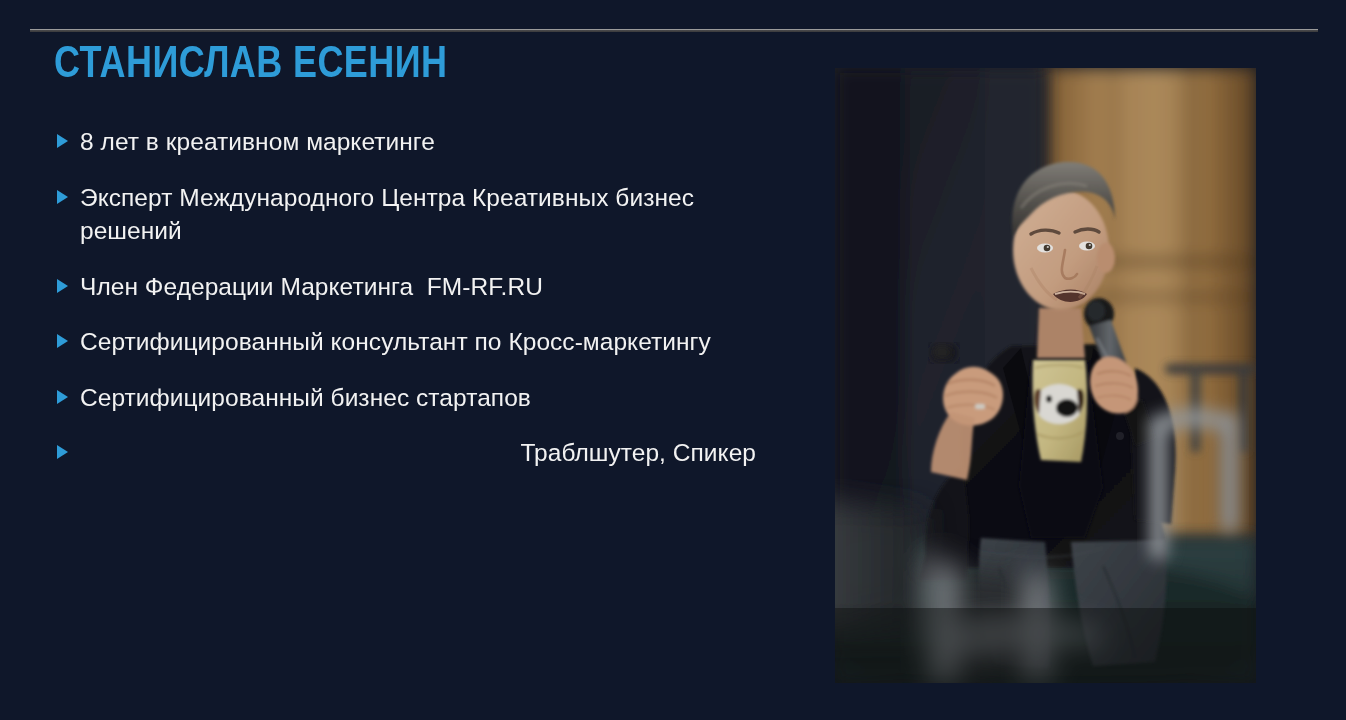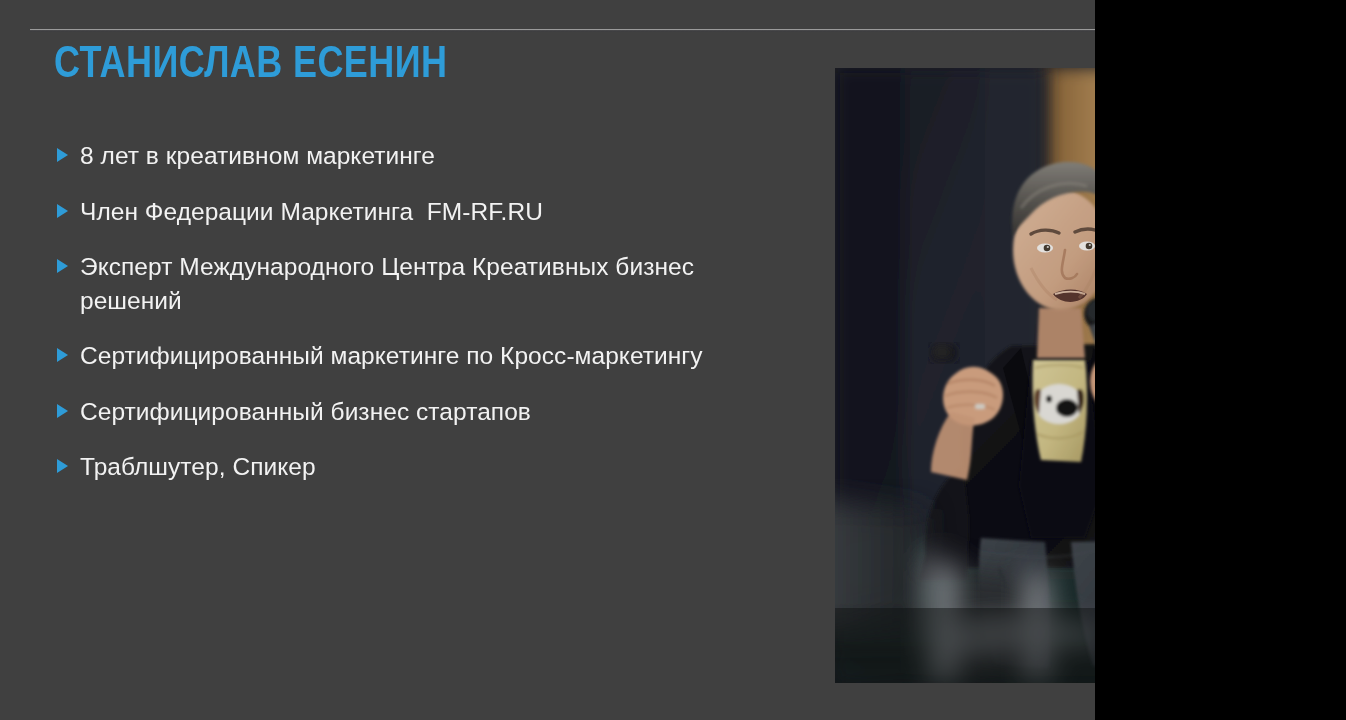--- a/index.html
+++ b/index.html
@@ -7,23 +7,23 @@
     margin: 0;
     padding: 0;
     background: #000;
   }
   body {
     font-family: "Liberation Sans", sans-serif;
   }
 
   .slide {
     position: relative;
-    width: 1095px;
+    width: 1346px;
     height: 720px;
-    background: #404040;
+    background: #0f172a;
     overflow: hidden;
   }
 
   
   .top-rule {
     position: absolute;
     left: 30px;
     top: 29px;
     width: 1288px;
     height: 3px;
@@ -43,29 +43,29 @@
     line-height: 1.05;
     transform: scaleX(0.80);
     transform-origin: left top;
     white-space: nowrap;
   }
 
   
   .bullets {
     position: absolute;
     left: 56px;
-    top: 139px;
+    top: 125px;
     width: 700px;
   }
   .bullet-row {
     display: flex;
     align-items: flex-start;
     margin-bottom: 22px;
   }
-  .bullet-row:last-child { margin-bottom: 0; }
+  .bullet-row:last-child { margin-bottom: 0; text-align: right; }
 
   .bullet-marker {
     flex: 0 0 auto;
     width: 24px;
     padding-top: 8px;
     line-height: 0;
   }
   .bullet-marker svg { display: block; }
 
   .bullet-text {
@@ -110,40 +110,40 @@
       </span>
       <span class="bullet-text"><span>8 лет в креативном маркетинге</span><span class="muted"></span></span>
     </div>
 
     <div class="bullet-row">
       <span class="bullet-marker">
         <svg width="14" height="16" viewBox="0 0 14 16">
             <polygon points="1,1 12,8 1,15" fill="#2e9cd8"></polygon>
           </svg>
       </span>
+      <span class="bullet-text"><span>Эксперт Международного Центра Креативных бизнес решений</span><span class="muted"></span></span>
+    </div>
+
+    <div class="bullet-row">
+      <span class="bullet-marker">
+        <svg width="14" height="16" viewBox="0 0 14 16">
+            <polygon points="1,1 12,8 1,15" fill="#2e9cd8"></polygon>
+          </svg>
+      </span>
       <span class="bullet-text"><span>Член Федерации Маркетинга  FM-RF.RU</span><span class="muted"></span></span>
     </div>
 
-    <div class="bullet-row">
-      <span class="bullet-marker">
-        <svg width="14" height="16" viewBox="0 0 14 16">
-            <polygon points="1,1 12,8 1,15" fill="#2e9cd8"></polygon>
-          </svg>
-      </span>
-      <span class="bullet-text"><span>Эксперт Международного Центра Креативных бизнес решений</span><span class="muted"></span></span>
-    </div>
-
-
-    <div class="bullet-row">
-      <span class="bullet-marker">
-        <svg width="14" height="16" viewBox="0 0 14 16">
-            <polygon points="1,1 12,8 1,15" fill="#2e9cd8"></polygon>
-          </svg>
-      </span>
-      <span class="bullet-text"><span>Сертифицированный маркетинге по Кросс-маркетингу</span><span class="muted"></span></span>
+
+    <div class="bullet-row">
+      <span class="bullet-marker">
+        <svg width="14" height="16" viewBox="0 0 14 16">
+            <polygon points="1,1 12,8 1,15" fill="#2e9cd8"></polygon>
+          </svg>
+      </span>
+      <span class="bullet-text"><span>Сертифицированный консультант по Кросс-маркетингу</span><span class="muted"></span></span>
     </div>
 
     <div class="bullet-row">
       <span class="bullet-marker">
         <svg width="14" height="16" viewBox="0 0 14 16">
             <polygon points="1,1 12,8 1,15" fill="#2e9cd8"></polygon>
           </svg>
       </span>
       <span class="bullet-text"><span>Сертифицированный бизнес стартапов</span><span class="muted"></span></span>
     </div>

